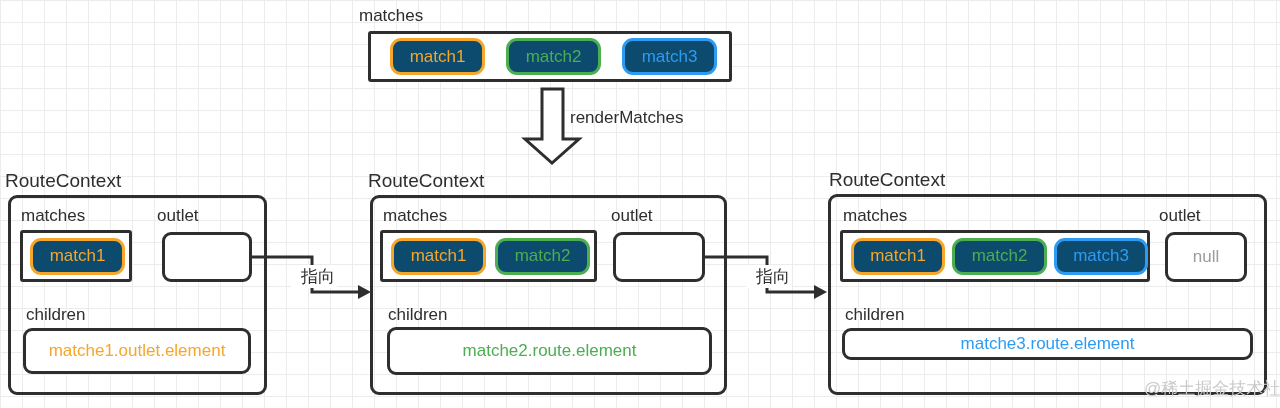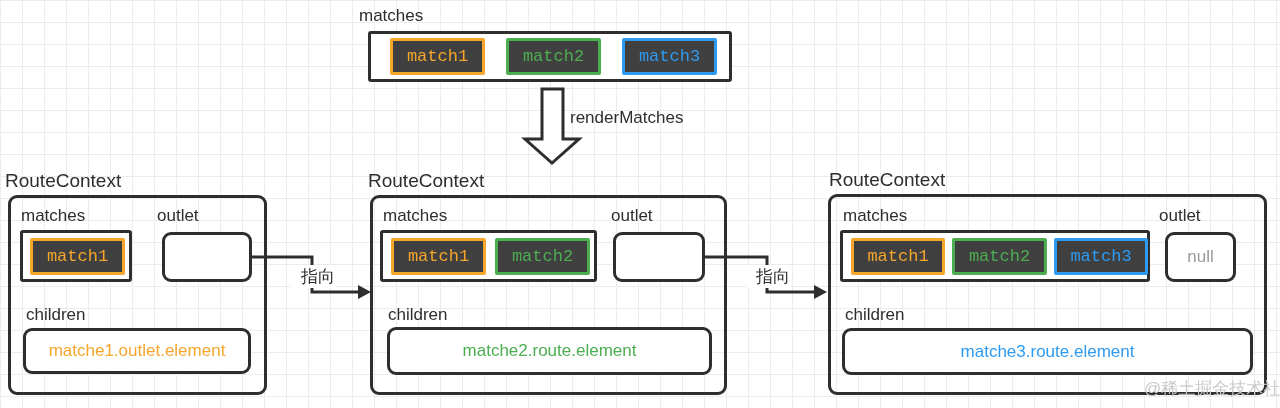--- a/index.html
+++ b/index.html
@@ -31,27 +31,26 @@
     border:3px solid #2e2e2e;
     box-sizing:border-box;
   }
   .ctx{border-radius:9px;background:transparent;}
   .sq{border-radius:3px;}
   .rd{border-radius:9px;}
   .pillrow{display:flex;align-items:center;}
   .pill{
     height:37px;
     border:3px solid;
-    border-radius:2px;
-    background:#404040;
+    border-radius:11px;
+    background:#0c4a6e;
     box-sizing:border-box;
     display:flex;align-items:center;justify-content:center;
     font-size:17px;
     flex:0 0 auto;
-    font-family:Liberation Mono, monospace;
   }
   .center{display:flex;align-items:center;justify-content:center;font-size:17px;}
   .c-orange{color:#F5A62B;border-color:#F5A62B;}
   .c-green{color:#4CAE50;border-color:#4CAE50;}
   .c-blue{color:#2E9BF2;border-color:#2E9BF2;}
   .t-orange{color:#F5A62B;}
   .t-green{color:#4CAE50;}
   .t-blue{color:#2E9BF2;}
   .t-gray{color:#9C9C9C;}
   .conn-label{
@@ -126,19 +125,19 @@
 
   <div class="lbl title" style="left:829px;top:169px;">RouteContext</div>
   <div class="box ctx" style="left:828px;top:194px;width:439px;height:201px;"></div>
   <div class="lbl" style="left:843px;top:206px;">matches</div>
   <div class="box sq pillrow" style="left:840px;top:230px;width:310px;height:52px;padding-left:8px;gap:7px;z-index:3;">
     <div class="pill c-orange" style="width:94px;">match1</div>
     <div class="pill c-green" style="width:95px;">match2</div>
     <div class="pill c-blue" style="width:94px;">match3</div>
   </div>
   <div class="lbl" style="left:1159px;top:206px;">outlet</div>
-  <div class="box rd center t-gray" style="left:1165px;top:232px;width:71px;height:50px;z-index:3;">null</div>
+  <div class="box rd center t-gray" style="left:1165px;top:232px;width:82px;height:50px;z-index:3;">null</div>
   <div class="lbl" style="left:845px;top:305px;">children</div>
-  <div class="box rd center t-blue" style="left:842px;top:328px;width:411px;height:47px;z-index:3;">matche3.route.element</div>
+  <div class="box rd center t-blue" style="left:842px;top:328px;width:411px;height:32px;z-index:3;">matche3.route.element</div>
 
   <div class="watermark">@稀土掘金技术社区</div>
 
 </div>
 
 </body></html>

